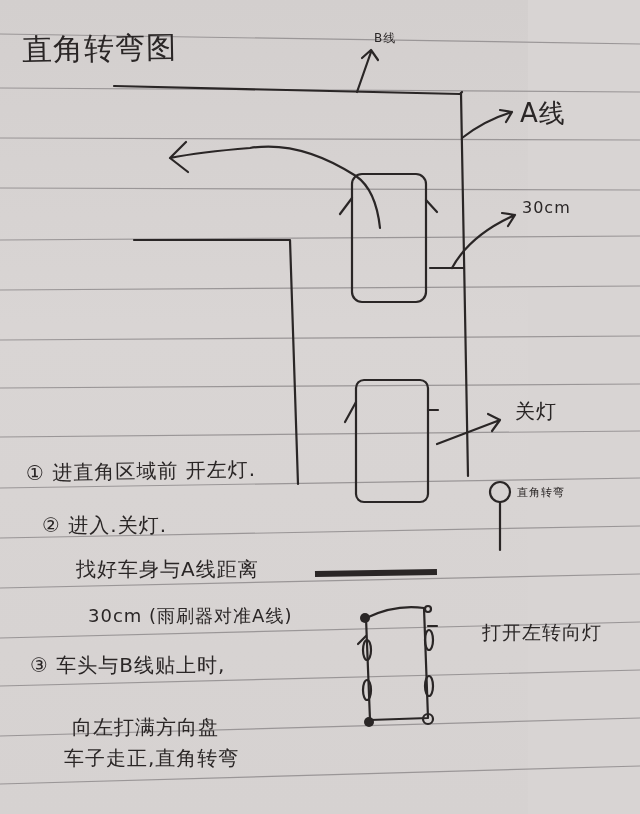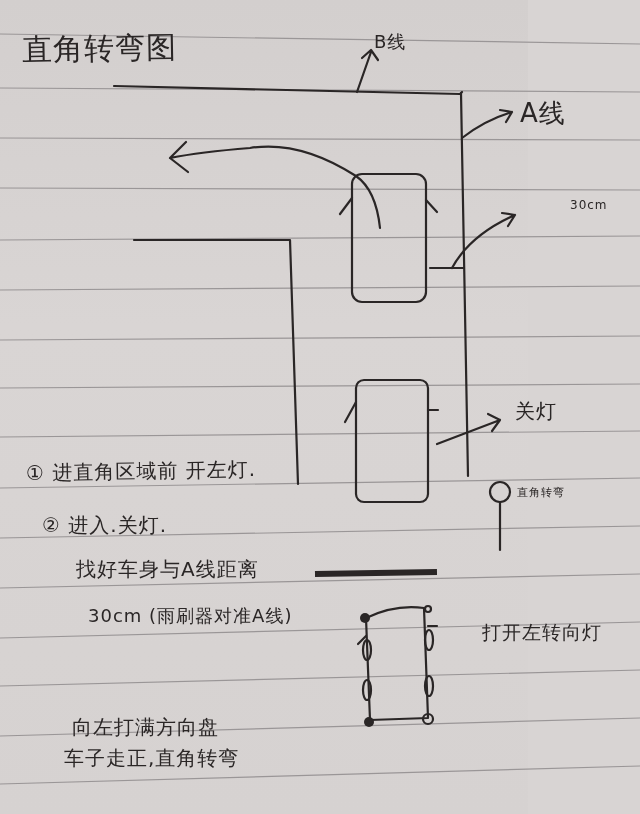--- a/index.html
+++ b/index.html
@@ -12,23 +12,23 @@
       position: relative; width: 528px; height: 814px;
       background: linear-gradient(180deg, #d3cfce 0%, #d9d5d4 40%, #d6d2d1 100%);
     }
     .ruled { position: absolute; left: 0; top: 0; }
     .hw {
       position: absolute; color: #2a2626; white-space: nowrap;
       font-family: "DejaVu Sans", sans-serif; letter-spacing: 1px;
       transform-origin: left center;
     }
     .title { left: 22px; top: 30px; font-size: 30px; transform: rotate(-1deg); }
-    .b-label { left: 374px; top: 30px; font-size: 18px; }
+    .b-label { left: 374px; top: 30px; font-size: 12px; }
     .a-label { left: 520px; top: 96px; font-size: 26px; }
-    .cm-label { left: 522px; top: 198px; font-size: 12px; margin-left: 48px; }
+    .cm-label { left: 522px; top: 198px; font-size: 16px; }
     .off-label { left: 515px; top: 398px; font-size: 20px; }
     .sign-label { left: 517px; top: 485px; font-size: 11px; }
     .turn-label { left: 482px; top: 620px; font-size: 19px; }
     .step { font-size: 20px; }
     .s1 { left: 26px; top: 460px; transform: rotate(-1deg); }
     .s2a { left: 26px; top: 512px; margin-left: 16px; }
     .s2b { left: 76px; top: 556px; }
     .s2c { left: 88px; top: 604px; font-size: 18px; }
     .s3a { left: 30px; top: 652px; }
     .s3b { left: 72px; top: 700px; margin-top: 14px; }
@@ -120,16 +120,20 @@
   <div class="hw step s1">
     <span>①</span>
     <span>进直角区域前 开左灯.</span>
   </div>
   <div class="hw step s2a">
     <span>②</span>
     <span>进入.关灯.</span>
   </div>
   <div class="hw step s2b">找好车身与A线距离</div>
   <div class="hw step s2c">30cm (雨刷器对准A线)</div>
+  <div class="hw step s3a">
+    <span>③</span>
+    <span>车头与B线贴上时,</span>
+  </div>
   <div class="hw step s3b">向左打满方向盘</div>
   <div class="hw step s3c">车子走正,直角转弯</div>
 
 </div>
 
 </body></html>

